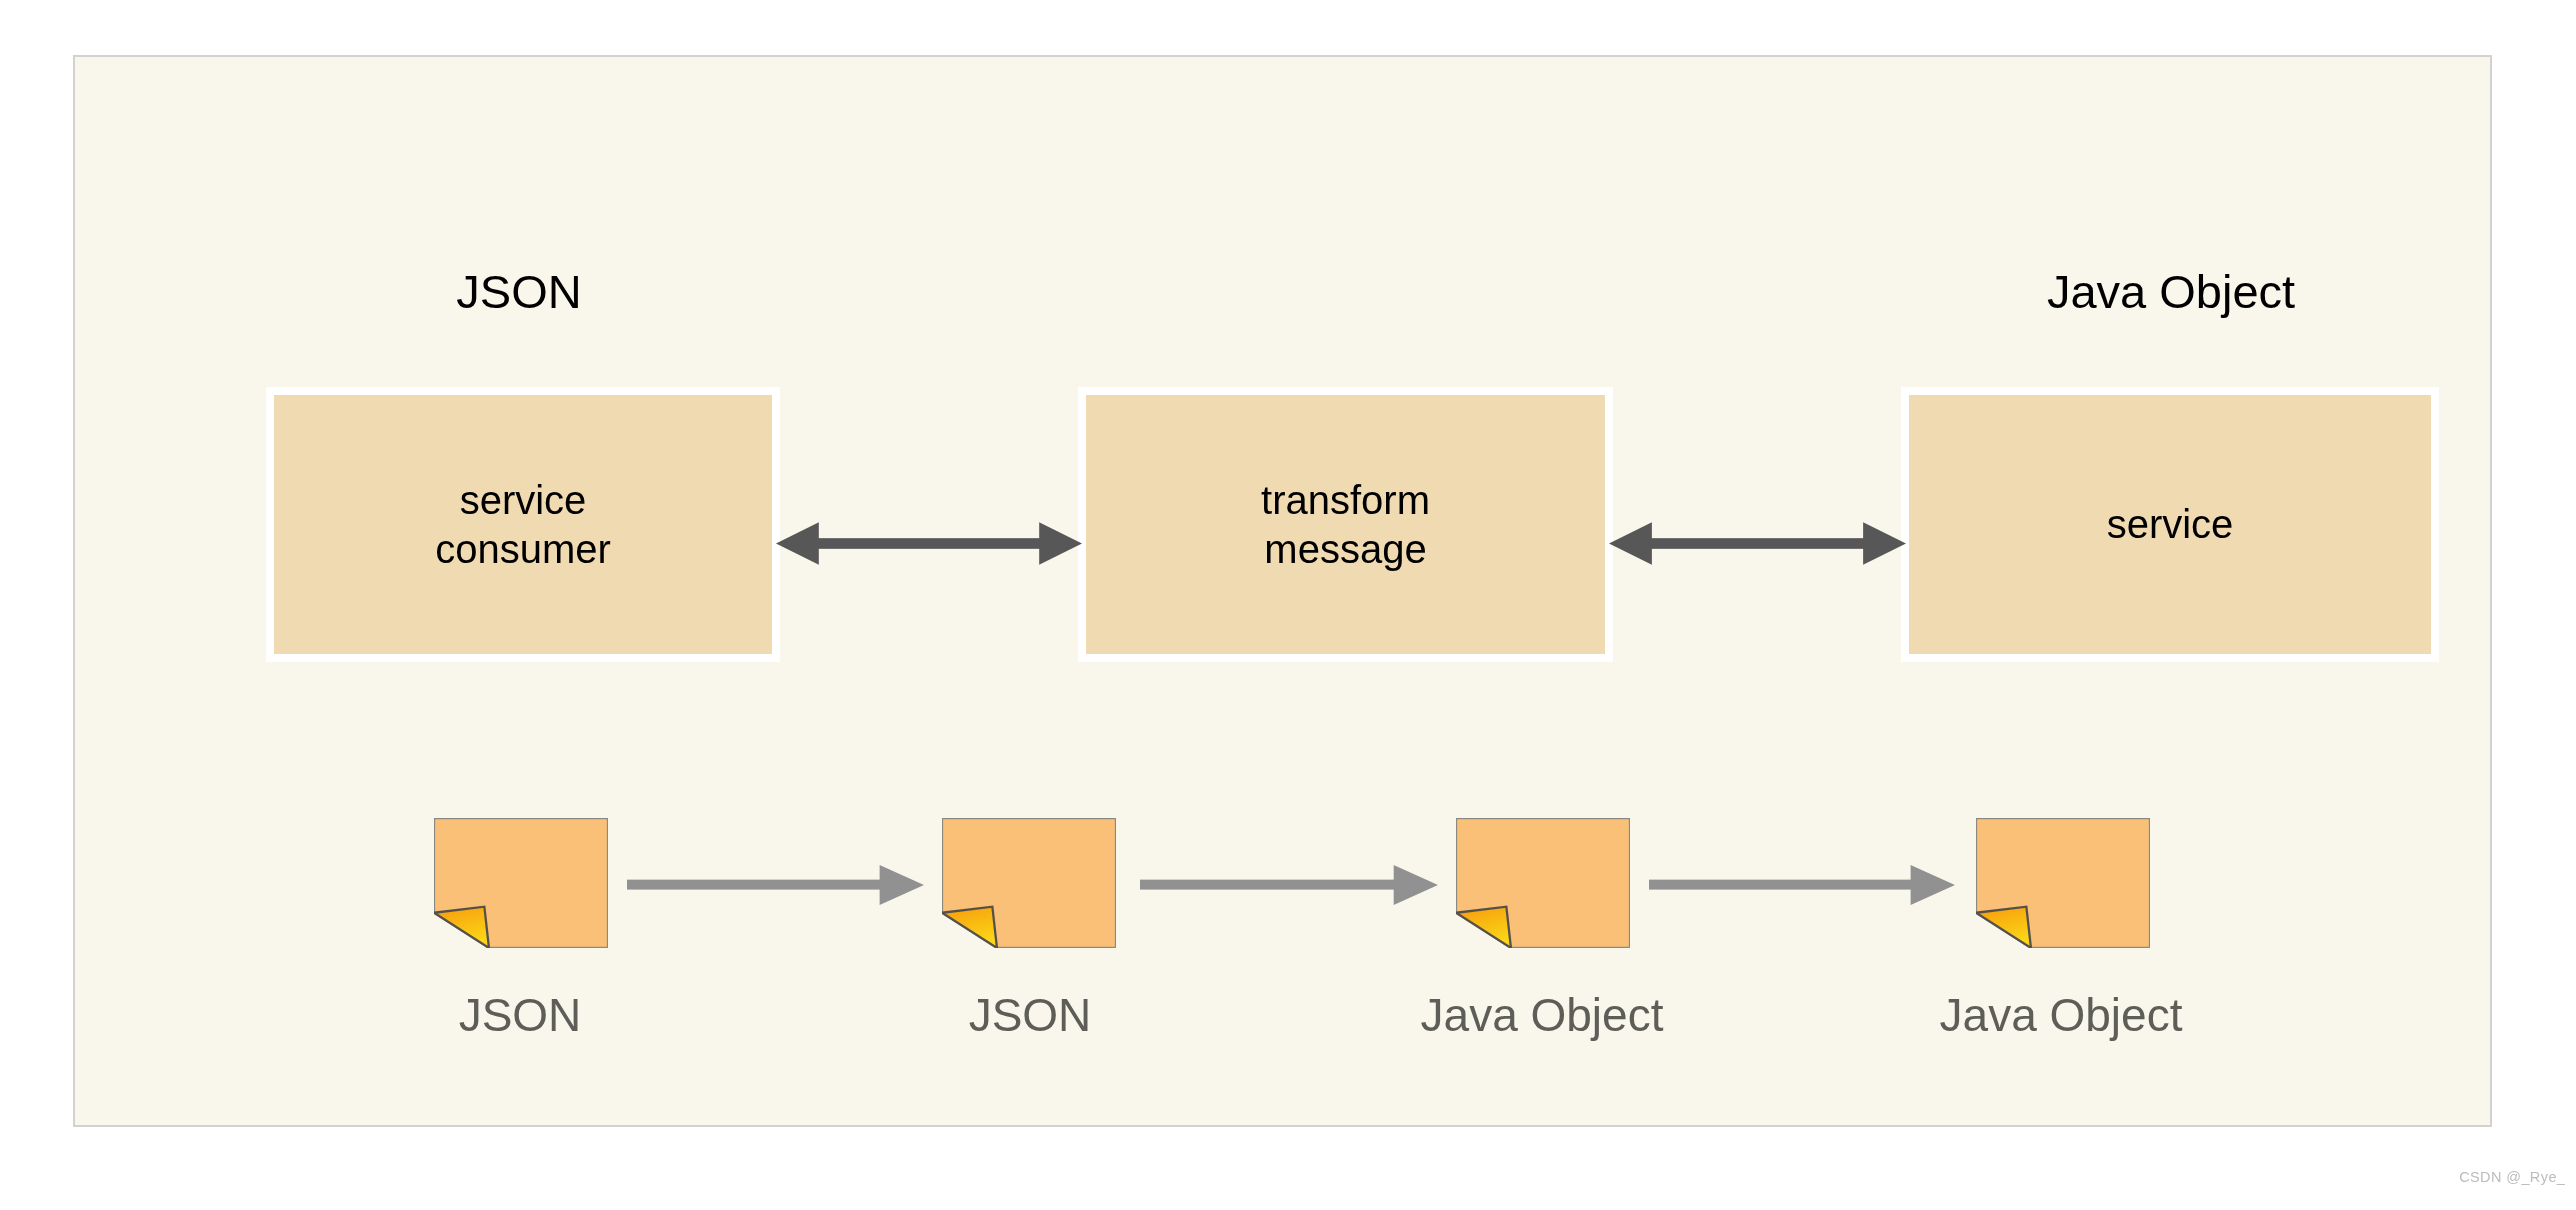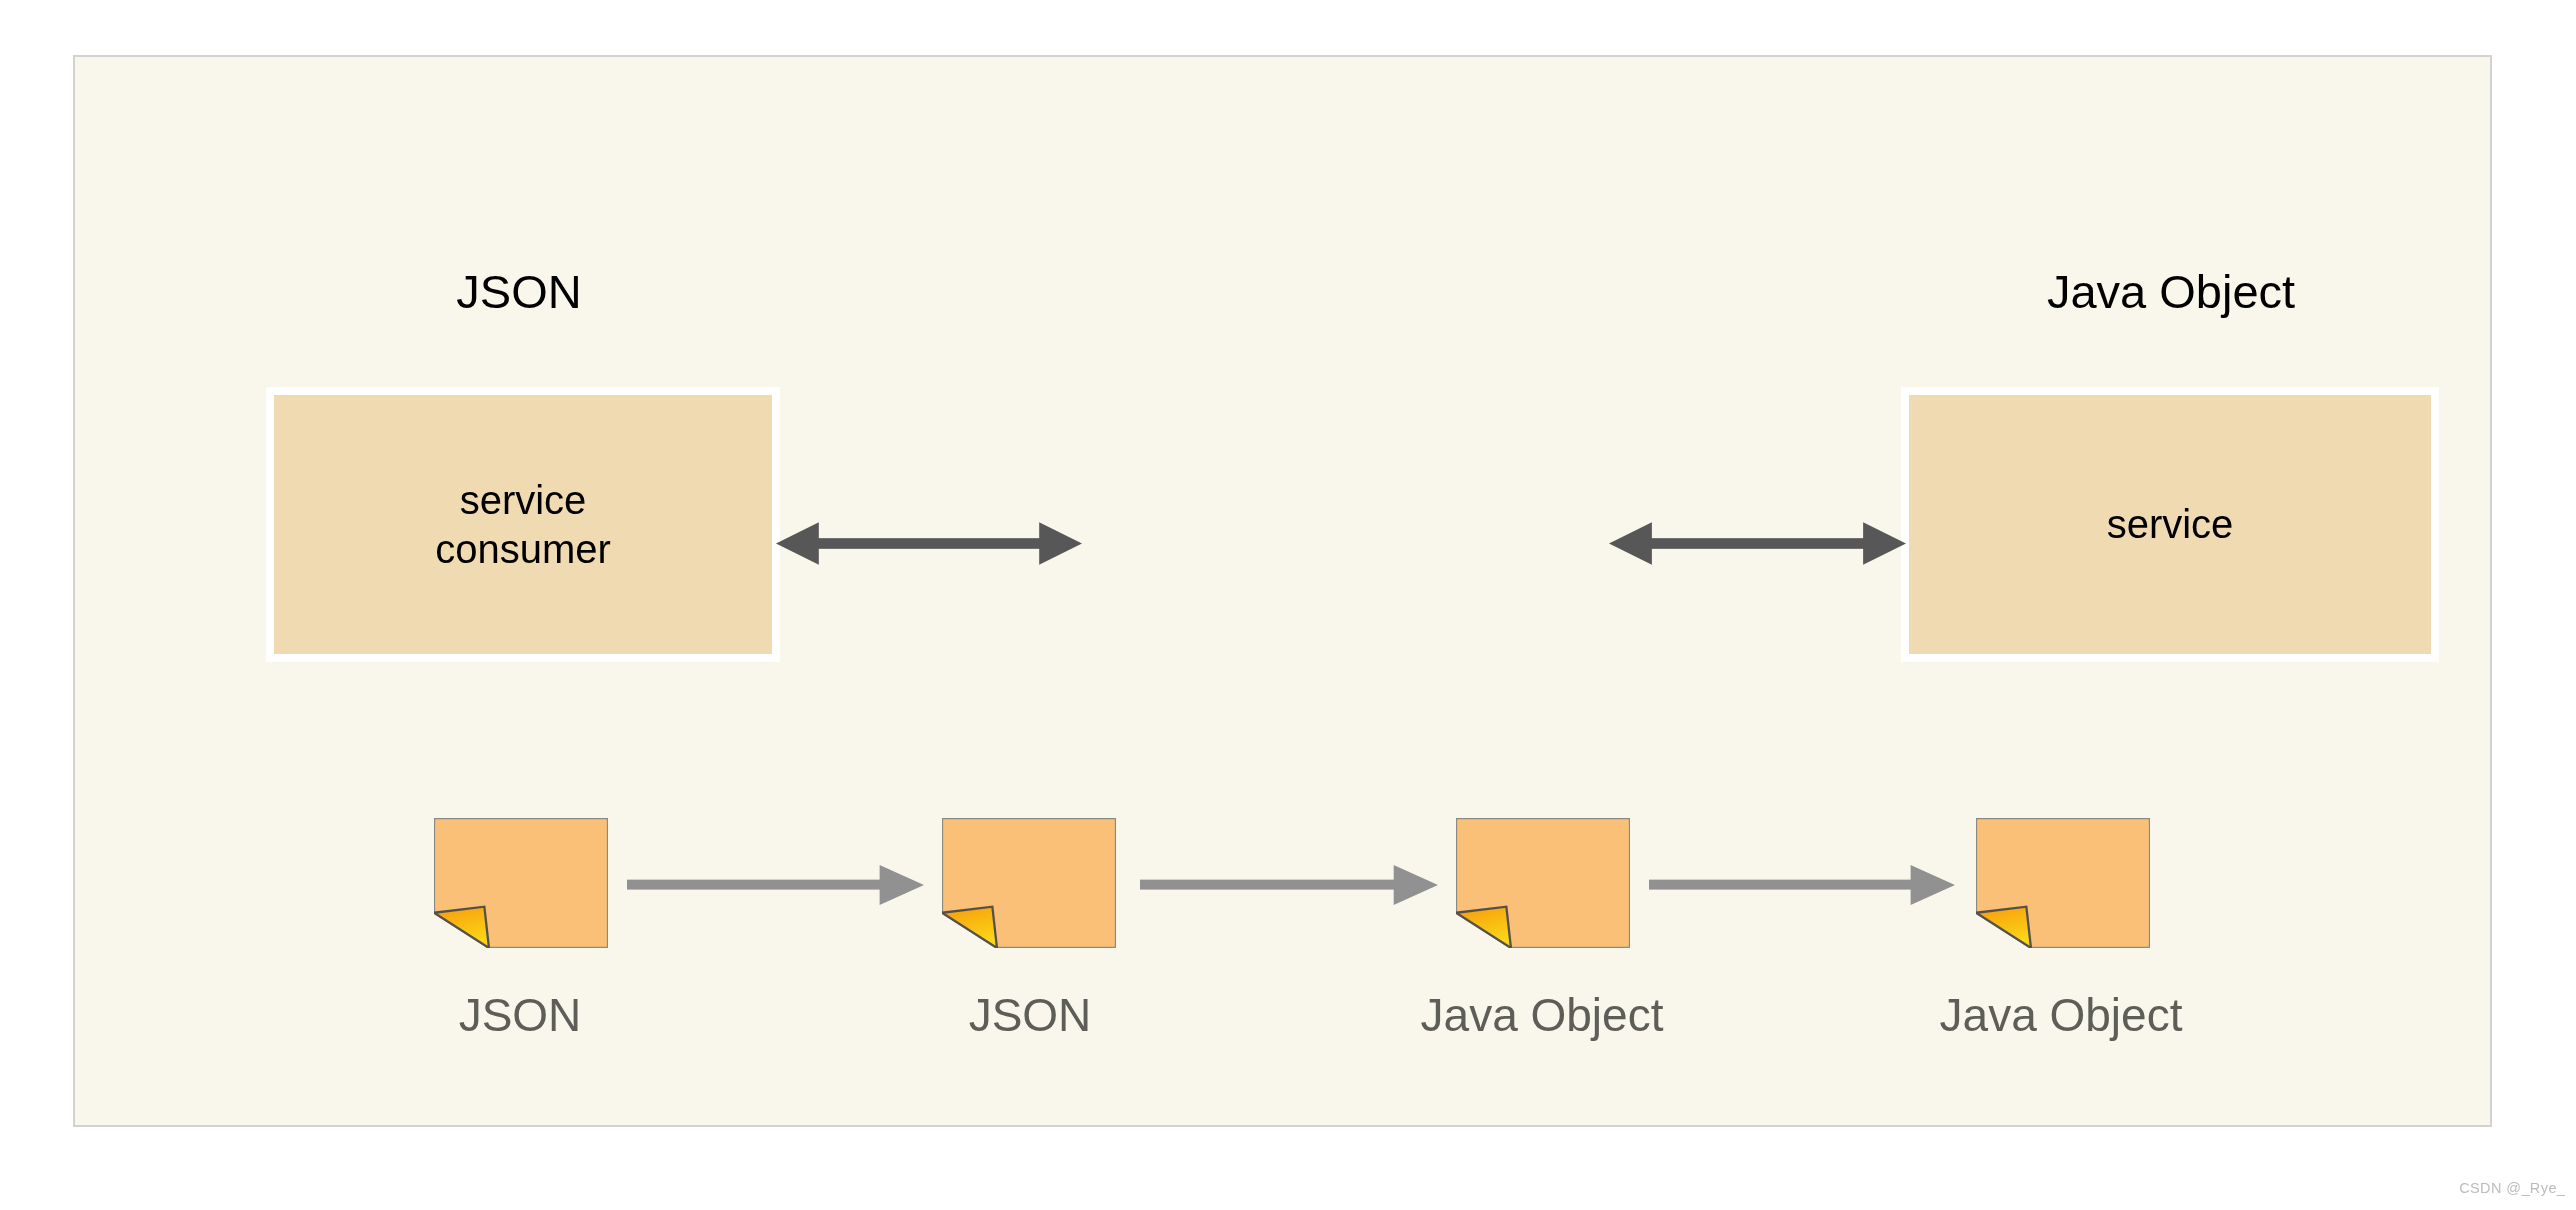--- a/index.html
+++ b/index.html
@@ -125,21 +125,21 @@
   }
   #caption-1 { left: 445px;  top: 935px; }
   #caption-2 { left: 955px; top: 935px; }
   #caption-3 { left: 1467px; top: 935px; }
   #caption-4 { left: 1986px; top: 935px; }
 
   
   #watermark {
     position: absolute;
     right: 10.7px;
-    bottom: 15px;
+    bottom: 26px;
     font-size: 14.5px;
     color: #bcbcbc;
     letter-spacing: 0.4px;
     white-space: nowrap;
     font-family: "Liberation Sans", sans-serif;
     margin-top: 36px;
   }
 </style>
 </head>
 <body>
@@ -150,20 +150,26 @@
 
   <div class="group-title" id="title-javaobject">Java Object</div>
 
   <div class="frame-box" id="box-service-consumer">
     <div class="frame-inner">
       <span class="frame-label">service
 consumer</span>
     </div>
   </div>
 
+  <div class="frame-box" id="box-transform-message">
+    <div class="frame-inner">
+      <span class="frame-label">transform
+message</span>
+    </div>
+  </div>
 
   <div class="frame-box" id="box-service">
     <div class="frame-inner">
       <span class="frame-label">service</span>
     </div>
   </div>
 
   <svg class="double-arrow" id="arrow-consumer-transform" viewBox="0 0 400 80" preserveAspectRatio="none">
     <polygon points="0,40 56,12 56,68" fill="#575757"></polygon>
     <rect x="52" y="33" width="296" height="14" fill="#575757"></rect>

